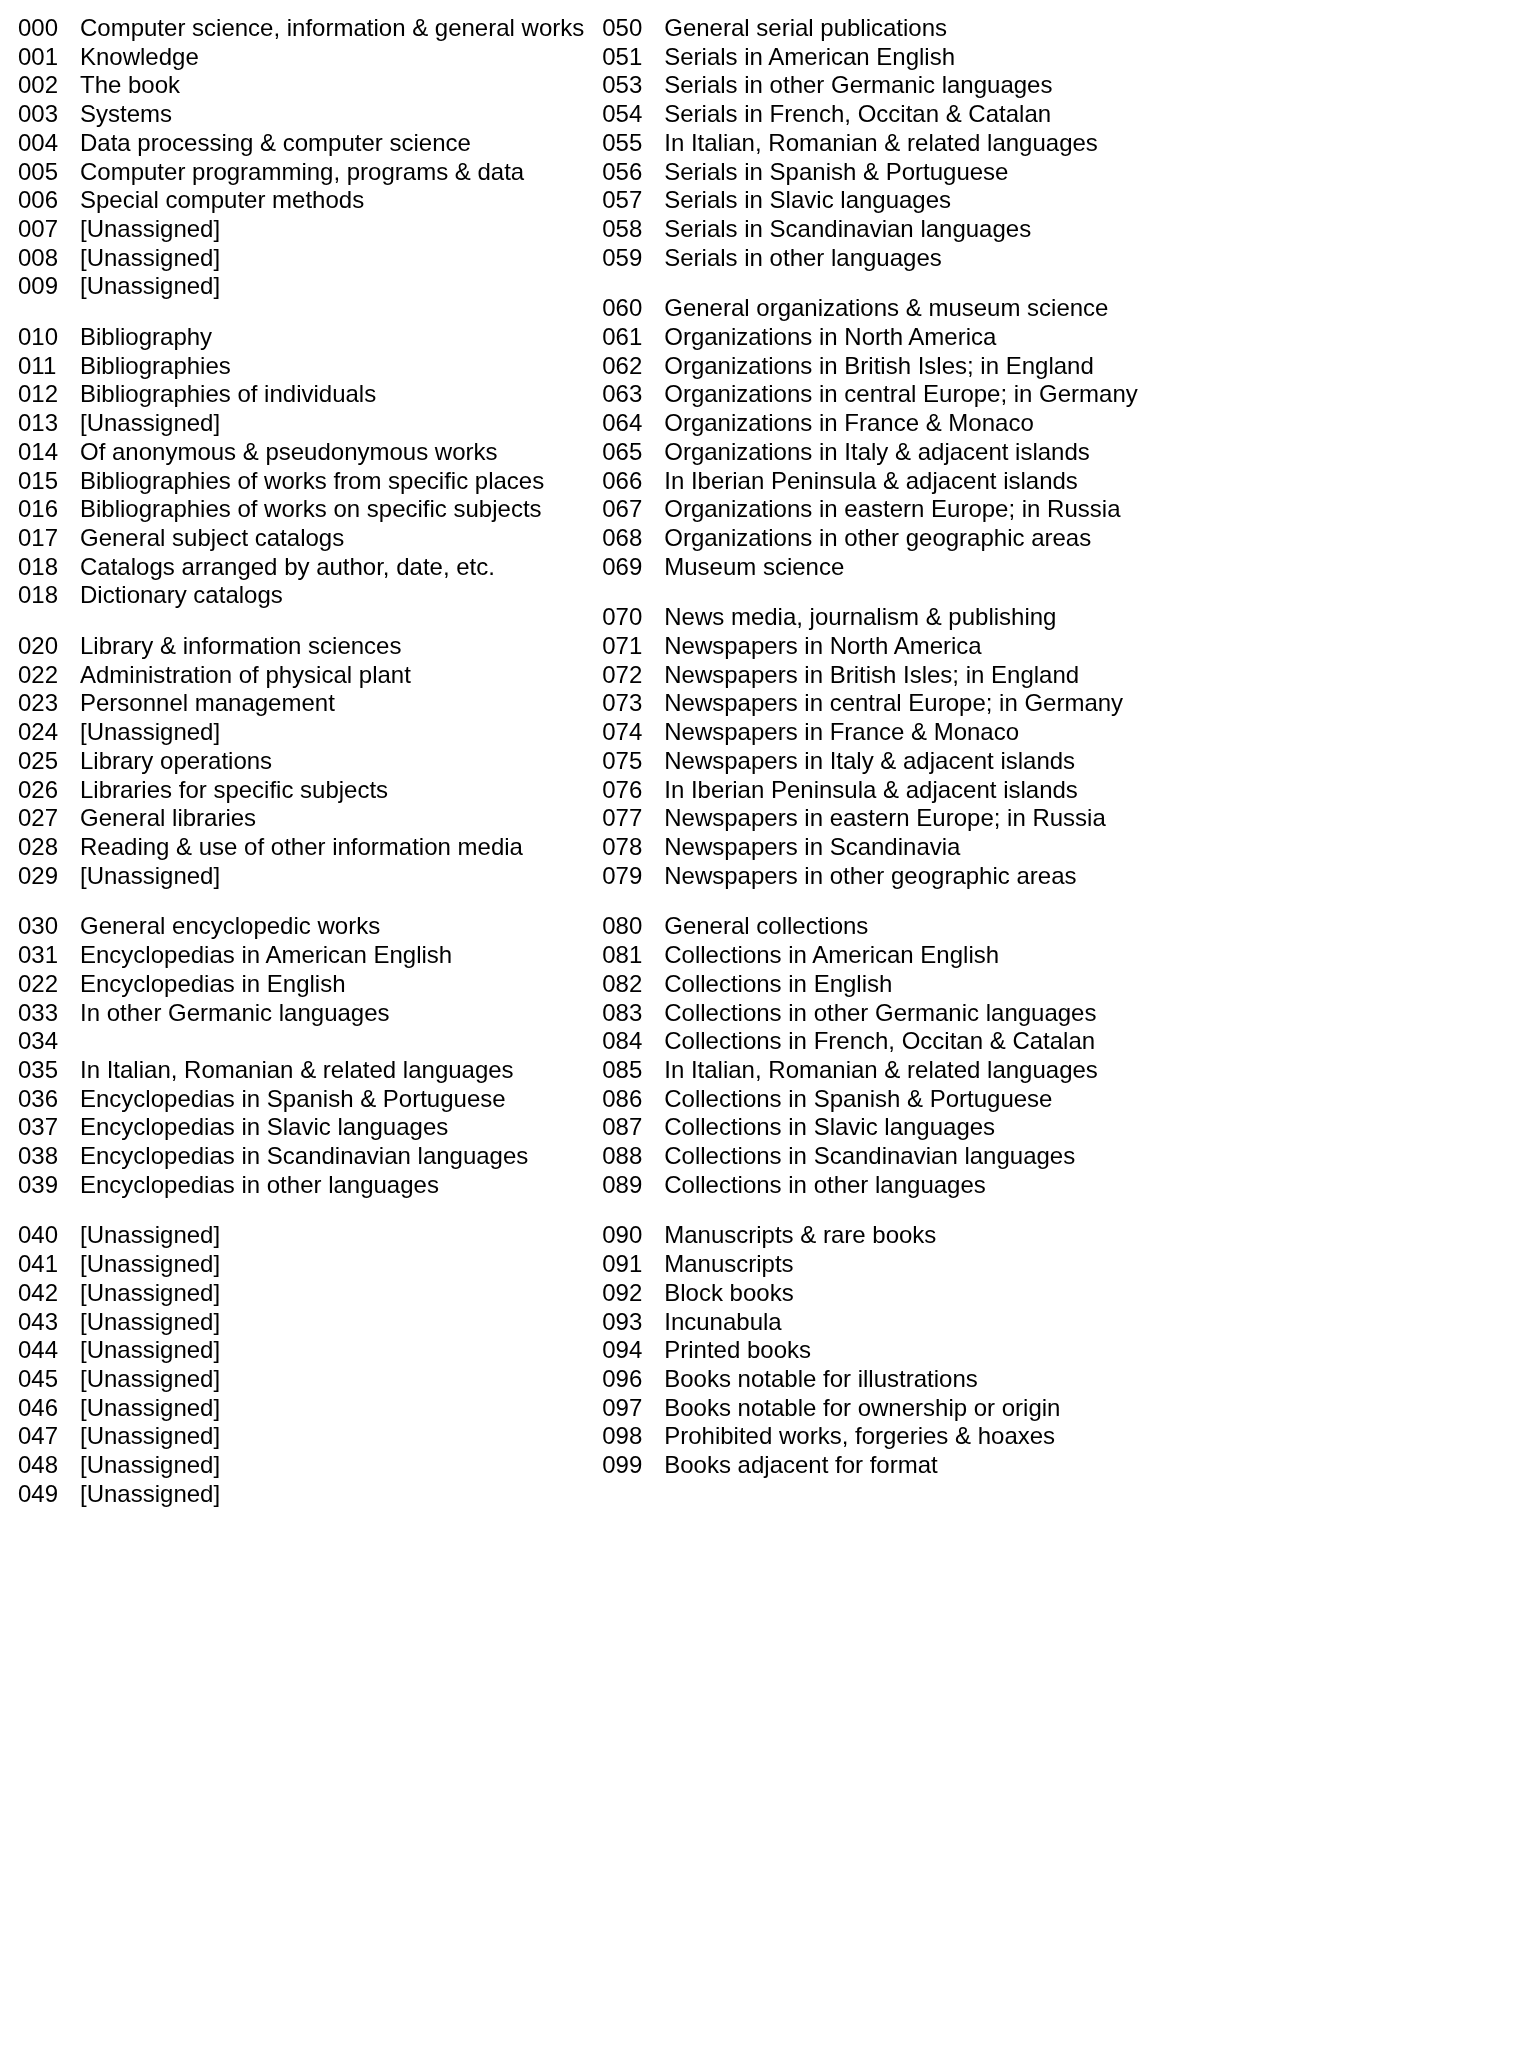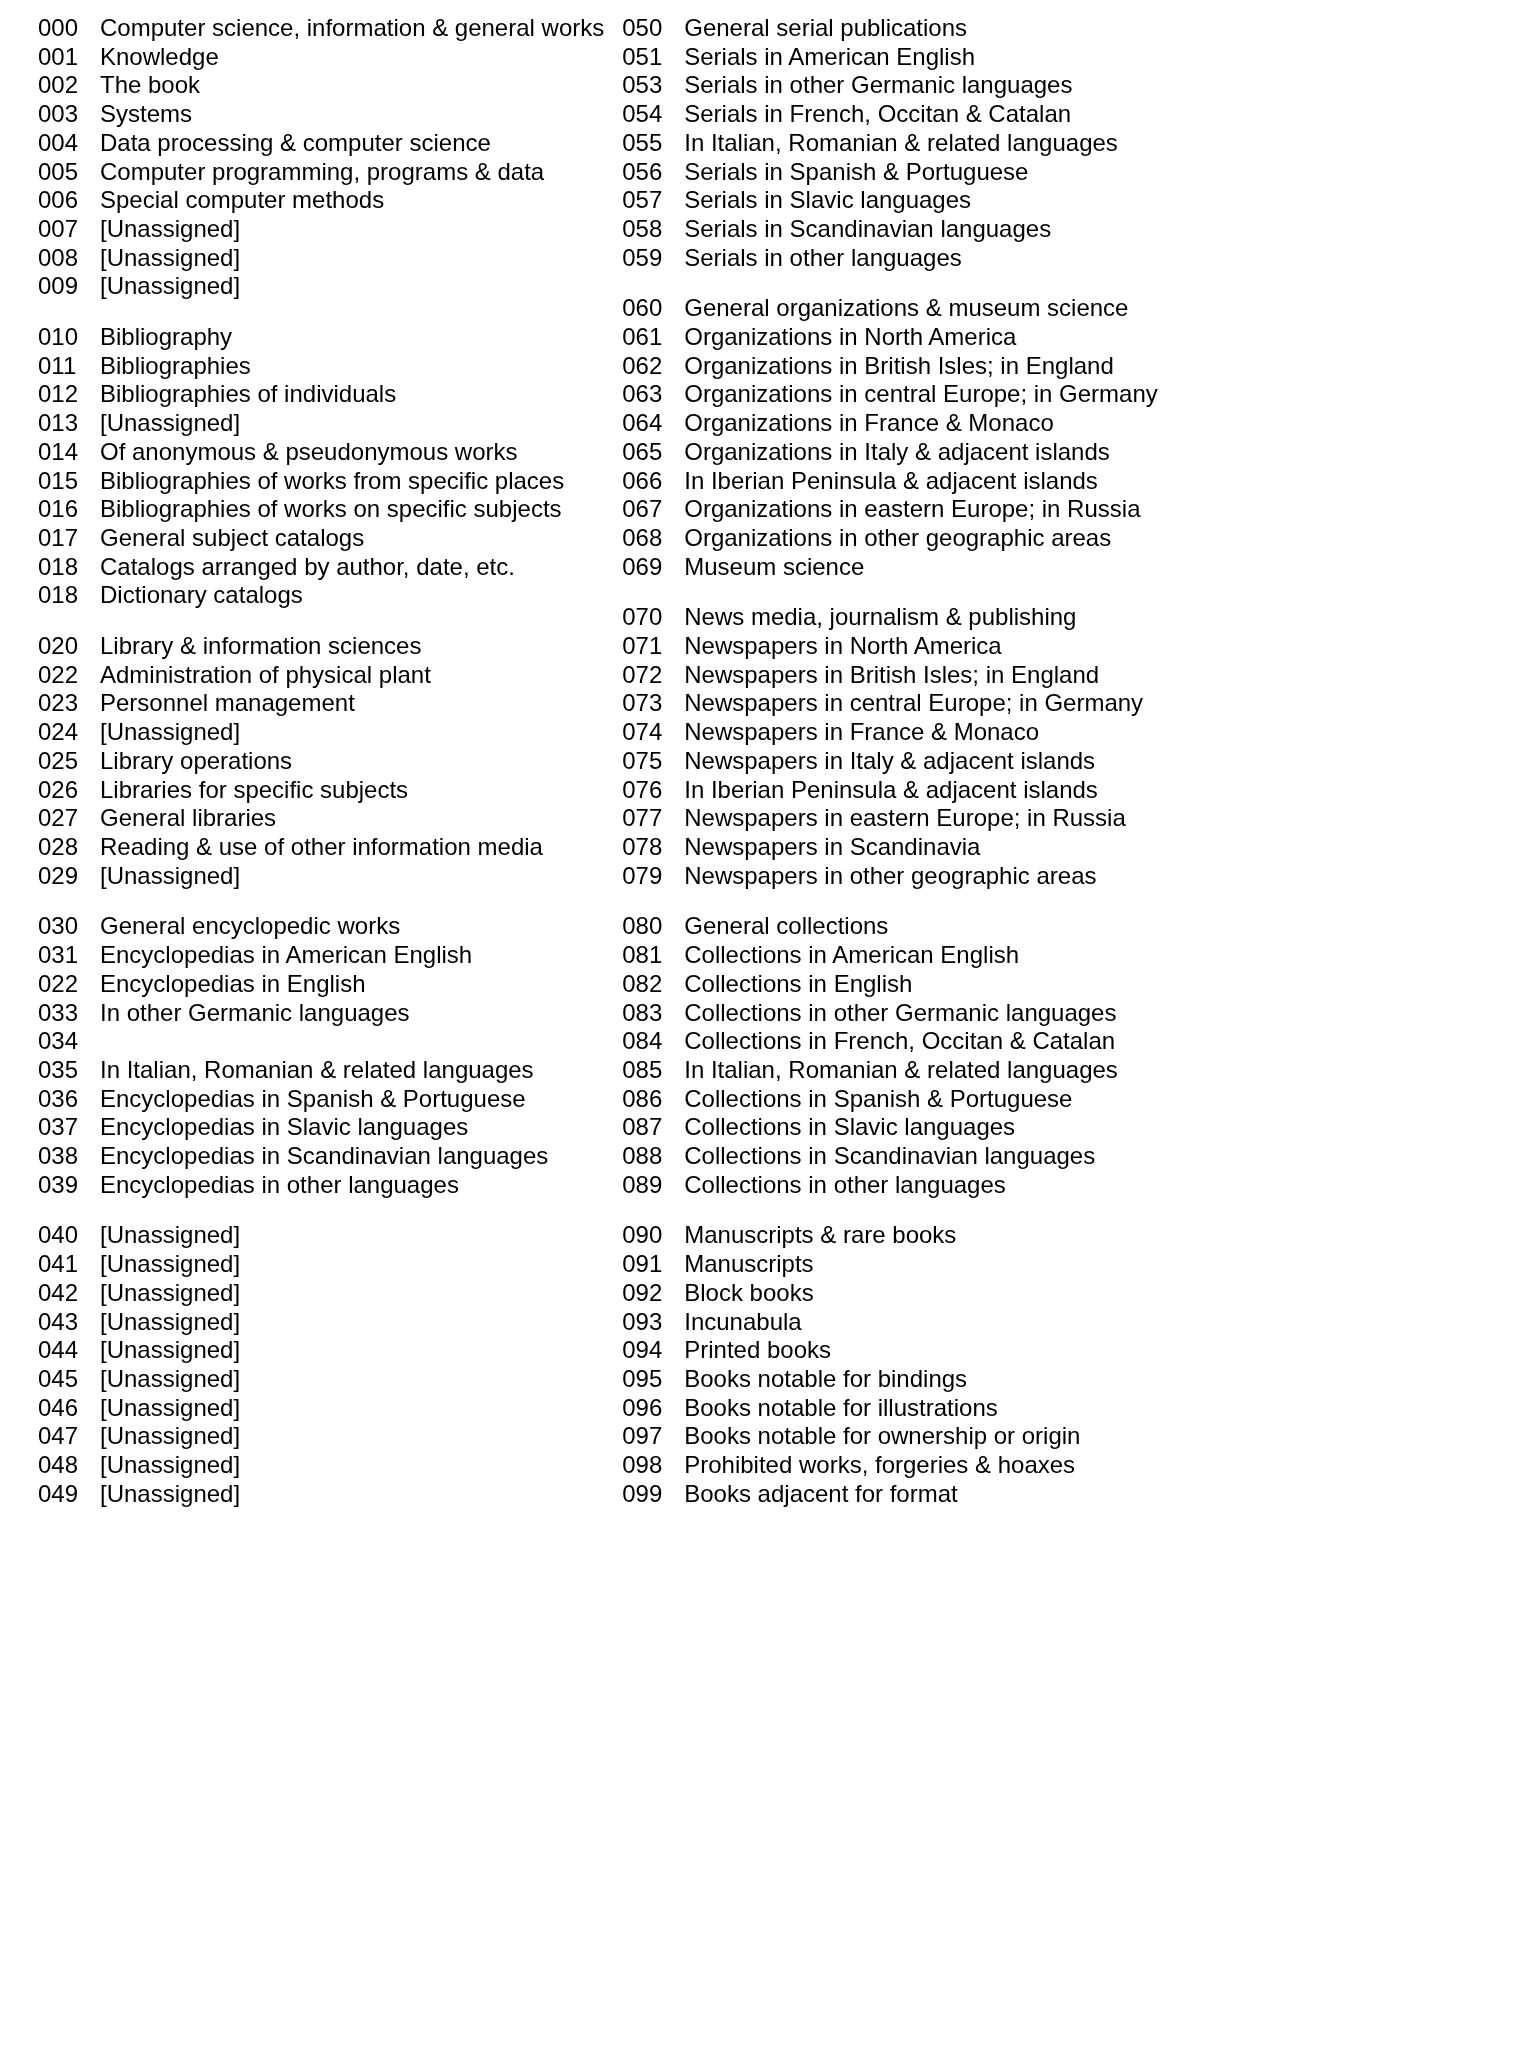--- a/index.html
+++ b/index.html
@@ -19,21 +19,20 @@
     display: flex;
     padding: 14px 0 0 18px;
     align-items: flex-start;
   }
   .column {
     flex: 0 0 auto;
   }
   .column.left {
     min-width: 559px;
     margin-right: 18px;
-    margin-left: 20px;
   }
   .group {
     margin-bottom: 22px;
   }
   .row {
     display: flex;
     line-height: 28.7px;
     white-space: nowrap;
   }
   .code {
@@ -435,24 +434,20 @@
         </div>
         <div class="row">
           <span class="code">093</span>
           <span class="label">Incunabula</span>
         </div>
         <div class="row">
           <span class="code">094</span>
           <span class="label">Printed books</span>
         </div>
         <div class="row">
-          <span class="code">095</span>
-          <span class="label">Books notable for bindings</span>
-        </div>
-        <div class="row">
           <span class="code">096</span>
           <span class="label">Books notable for illustrations</span>
         </div>
         <div class="row">
           <span class="code">097</span>
           <span class="label">Books notable for ownership or origin</span>
         </div>
         <div class="row">
           <span class="code">098</span>
           <span class="label">Prohibited works, forgeries &amp; hoaxes</span>

